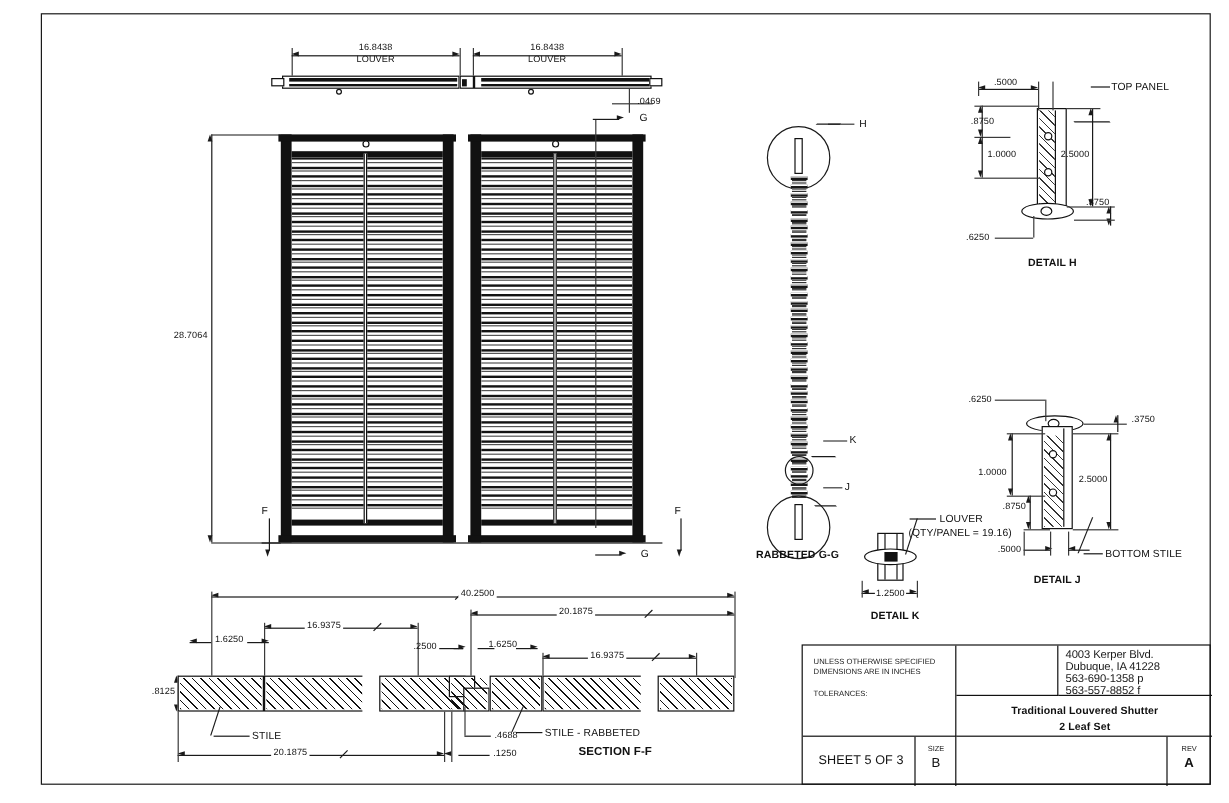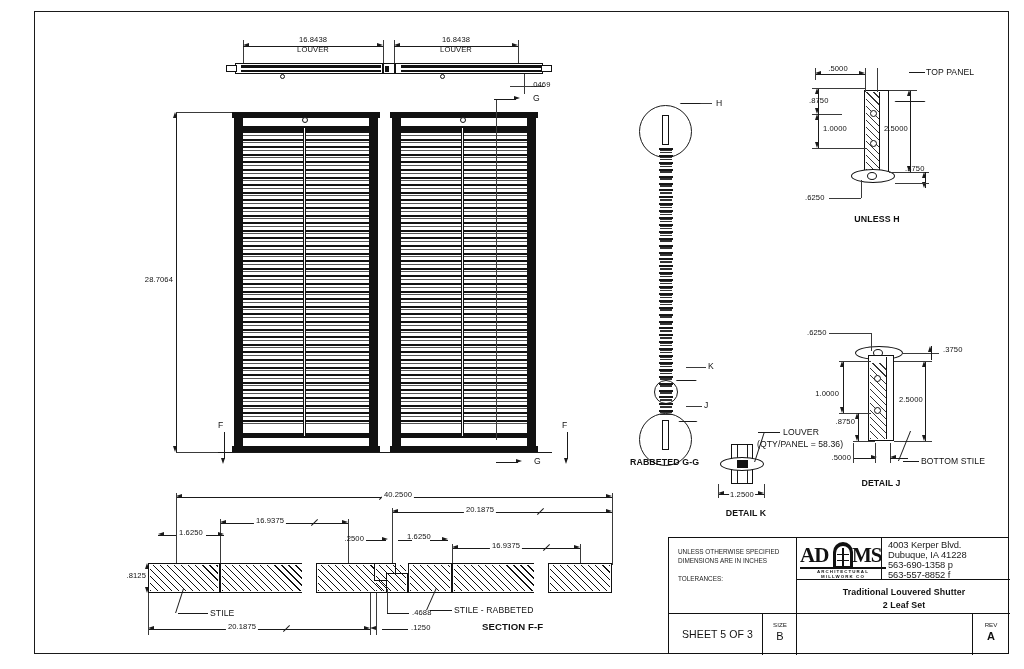--- a/index.html
+++ b/index.html
@@ -507,21 +507,21 @@
     <div class="vl" style="left:130px;top:120px;height:16px;"></div>
     <div class="ah ah-u" style="left:127.4px;top:120px;"></div>
     <div class="ah ah-d" style="left:127.4px;top:130px;"></div>
     <div class="hl-t" style="left:100px;top:131px;width:34px;"></div>
     <div class="txt dim" style="left:110px;top:112px;">.3750</div>
 
     <div class="hl-t" style="left:34px;top:146px;width:32px;"></div>
     <div class="vl-t" style="left:66px;top:128px;height:18px;"></div>
     <div class="txt dim" style="left:10px;top:141px;">.6250</div>
 
-    <div class="txt ttl2 ctr" style="left:82px;top:162px;">UNLESS H</div>
+    <div class="txt ttl2 ctr" style="left:82px;top:162px;">DETAIL H</div>
   </div>
 
   <div class="abs" style="left:795px;top:313px;width:210px;height:175px;">
 
     <div class="ellipse" style="left:60px;top:33px;width:48px;height:14px;"></div>
     <div class="knot" style="left:78px;top:36px;width:10px;height:8px;"></div>
 
     <div class="prof" style="left:73px;top:42px;width:26px;height:86px;"></div>
     <div class="abs hatch" style="left:75px;top:50px;width:16px;height:76px;opacity:.85;"></div>
     <div class="abs" style="left:91px;top:44px;width:0.9px;height:82px;background:#111;"></div>
@@ -578,21 +578,21 @@
     <div class="prof" style="left:25px;top:24px;width:22px;height:40px;"></div>
     <div class="vl" style="left:31px;top:25px;height:38px;"></div>
     <div class="vl" style="left:41px;top:25px;height:38px;"></div>
 
     <div class="ellipse" style="left:14px;top:37px;width:44px;height:14px;"></div>
     <div class="abs" style="left:31px;top:40px;width:11px;height:8px;background:#111;"></div>
 
     <div class="hl" style="left:52px;top:12px;width:22px;"></div>
     <div class="abs" style="left:38px;top:12px;width:16px;height:30px;border-right:0.8px solid #1a1a1a;transform:skewX(-18deg);"></div>
     <div class="txt lbl" style="left:77px;top:7px;">LOUVER</div>
-    <div class="txt lbl" style="left:51px;top:19px;">(QTY/PANEL = 58.36)</div>
+    <div class="txt lbl" style="left:51px;top:19px;">(QTY/PANEL = 19.16)</div>
 
     <div class="hl" style="left:12px;top:74px;width:46px;"></div>
     <div class="ah ah-l" style="left:12px;top:71.4px;"></div>
     <div class="ah ah-r" style="left:52px;top:71.4px;"></div>
     <div class="vl-t" style="left:12px;top:64px;height:14px;"></div>
     <div class="vl-t" style="left:58px;top:64px;height:14px;"></div>
     <div class="txt dim ctr" style="left:36px;top:70px;background:#fff;padding:0 1px;">1.2500</div>
 
     <div class="txt ttl2 ctr" style="left:40px;top:88px;">DETAIL K</div>
   </div>
@@ -727,28 +727,14 @@
     <div class="tbmini ctr" style="left:111px;top:83px;">SIZE</div>
     <div class="txt ctr" style="left:111px;top:92px;font-size:11px;">B</div>
 
     <div class="cell" style="left:128px;top:76px;width:176px;height:41px;border-bottom:none;"></div>
 
     <div class="cell" style="left:304px;top:76px;width:37px;height:41px;border-right:none;border-bottom:none;"></div>
     <div class="tbmini ctr" style="left:322px;top:83px;">REV</div>
     <div class="txt ctr" style="left:322px;top:92px;font-size:11px;font-weight:bold;">A</div>
   </div>
 
-  <div id="logo">
-    <div class="logoword" style="left:0;top:0;">AD</div>
-    <div id="arch">
-      <div id="archwin">
-        <div class="archbar" style="left:6.2px;top:2px;width:1.2px;height:18px;"></div>
-        <div class="archbar" style="left:1px;top:8px;width:11.6px;height:1.2px;"></div>
-        <div class="archbar" style="left:1px;top:14px;width:11.6px;height:1.2px;"></div>
-      </div>
-    </div>
-    <div class="logoword" style="left:52px;top:0;">MS</div>
-    <div id="logobar"></div>
-    <div class="logosub ctr" style="left:43px;top:26px;">ARCHITECTURAL</div>
-    <div class="logosub ctr" style="left:43px;top:31px;">MILLWORK CO</div>
-  </div>
 
 </div>
 
 </body></html>

